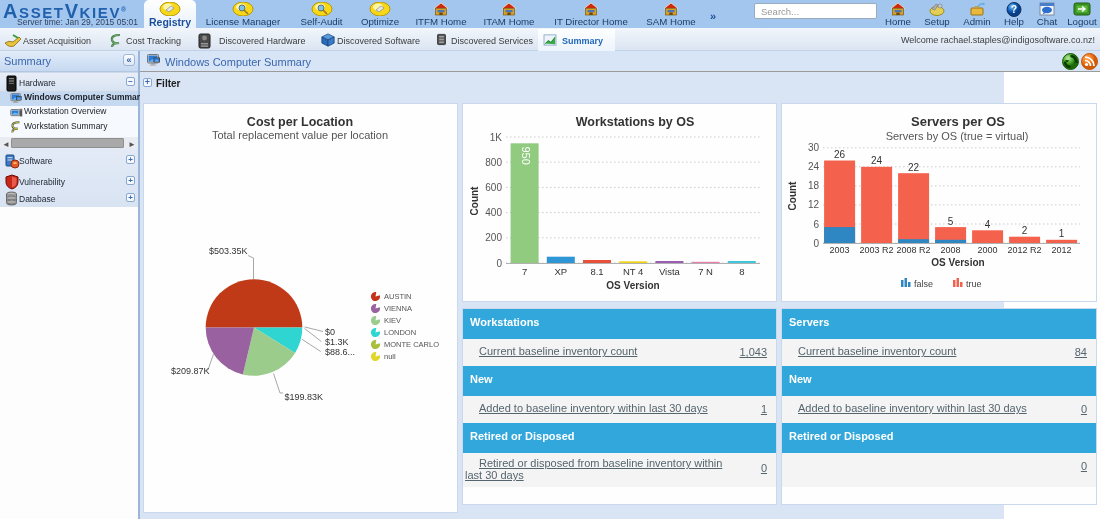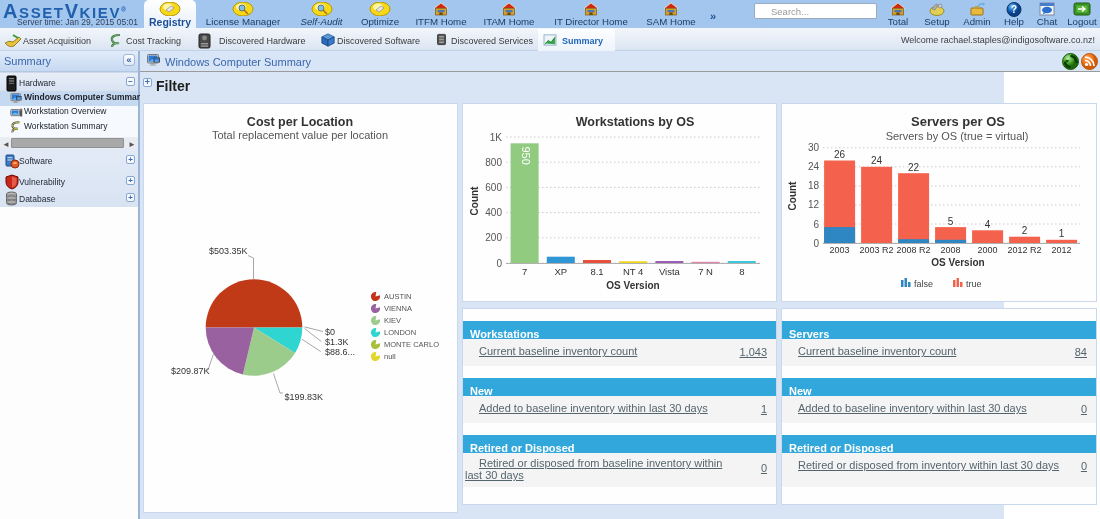--- a/index.html
+++ b/index.html
@@ -9,21 +9,21 @@
 #topbar { position:absolute; left:0; top:0; width:1100px; height:29px; background:#a3c6ef; }
 #logo { position:absolute; left:3px; top:0px; color:#2160ac; font-weight:bold; letter-spacing:1.6px; white-space:nowrap; }
 #logo .big { font-size:20px; } #logo .sm { font-size:15px; }
 #logo sup { font-size:7px; }
 #servertime { position:absolute; left:5px; top:17px; font-size:8.5px; color:#33435f; white-space:nowrap;margin-left:12px; }
 .mtab { position:absolute; top:0; height:29px; text-align:center; }
 .mtab .micon { position:absolute; left:50%; transform:translateX(-50%); top:2px; }
 .mtab .mlbl { position:absolute; left:50%; transform:translateX(-50%); top:16px; font-size:9.7px; color:#1d3c69; white-space:nowrap; }
 .mtab.sel { background:linear-gradient(#fefefe,#e9f1fb); border-radius:5px 5px 0 0; }
 .mtab.sel .mlbl { font-weight:bold; color:#1b4f9a; font-size:10.5px; }
-#searchbox { position:absolute; left:754px; top:3px; width:123px; height:16px; background:#fff; border:1px solid #9aaabf; border-radius:2px; font-size:9.5px; color:#999; padding:2px 16px; }
+#searchbox { position:absolute; left:754px; top:3px; width:123px; height:16px; background:#fff; border:1px solid #9aaabf; border-radius:2px; font-size:9.5px; color:#999; padding:2px 6px; }
 .chev { position:absolute; left:710px; top:10px; color:#1d4f94; font-size:11px; font-weight:bold; }
 
 #toolbar2 { position:absolute; left:0; top:28px; width:1100px; height:23px; background:linear-gradient(#f2f6fb,#dbe5f2); border-bottom:1px solid #c2d2e6; }
 .titem { position:absolute; top:1px; height:35px; font-size:9px; color:#3a3a3a; white-space:nowrap; }
 .titem .ticon { position:absolute; top:4px; left:0; }
 .titem .tlbl { position:absolute; top:7px; }
 .titem.sel2 { background:linear-gradient(#fdfeff,#e4eefa); }
 .titem.sel2 .tlbl { color:#1f66b8; font-weight:bold; }
 #welcome { position:absolute; right:5px; top:7px; font-size:9px; color:#3d4145; }
 
@@ -38,24 +38,24 @@
 .leaf .lt { position:absolute; left:24px; top:0px; white-space:nowrap; }
 .leaf.lsel { background:#c5d9f1; font-weight:bold; }
 #sbscroll { position:absolute; left:0; top:86px; width:138px; height:11px; background:#e9edf2; }
 #sbscroll .thumb { position:absolute; left:11px; top:1px; width:113px; height:10px; background:#a9a9a9; border:1px solid #909090; border-radius:1px; }
 #sbscroll .ar { position:absolute; top:3px; font-size:8px; color:#555; }
 
 #main { position:absolute; left:140px; top:51px; width:864px; height:468px; background:#d9e5f5;padding-left:25px; }
 #titlebar { position:absolute; left:0; top:0; width:960px; height:21px; background:#d8e5f6; border-bottom:1px solid #9b9b9b; }
 #titlebar .t { position:absolute; left:25px; top:5px; font-size:11px; color:#3a67ae; }
 #filterrow { position:absolute; left:0; top:22px; width:960px; height:19px; }
-#filterrow .f { position:absolute; left:16px; top:5px; font-size:14px; font-weight:bold; color:#1d1d1d; }
+#filterrow .f { position:absolute; left:16px; top:5px; font-size:10px; font-weight:bold; color:#1d1d1d; }
 .card { position:absolute; background:#fefefe; border:1px solid #c9d8ec; }
 
-.bluehdr { position:absolute; left:0; width:100%; height:30px; background:#31a7db; color:#fff; font-size:11px; font-weight:bold; line-height:26px; padding-left:7px;margin-top:12px; }
+.bluehdr { position:absolute; left:0; width:100%; height:30px; background:#31a7db; color:#fff; font-size:11px; font-weight:bold; line-height:26px; padding-left:7px; }
 .trow { position:absolute; left:0; width:100%; background:#f4f4f4; font-size:11px; color:#55656e; }
 .trow .val { position:absolute; right:9px; top:7px; text-decoration:underline; }
 </style>
 </head>
 <body>
 <div id="app">
   <div id="topbar">
     <div id="logo"><span class="big">A</span><span class="sm">SSET</span><span class="big">V</span><span class="sm">KIEV</span><sup>®</sup></div>
     <div id="servertime">Server time: Jan 29, 2015 05:01</div>
     <div class="mtab sel" style="left:144px;width:52px;">
@@ -68,21 +68,21 @@
       </div>
     <div class="mtab" style="left:203px;width:80px;">
         <span class="micon"><svg width="22" height="14" viewBox="0 0 22 14">
             <ellipse cx="11" cy="7" rx="10" ry="7" fill="#f6d819" stroke="#b99708"></ellipse>
             <ellipse cx="9" cy="5" rx="5" ry="3.4" fill="#fdf6a9"></ellipse>
             <circle cx="10" cy="6" r="3" fill="#7ec3e8" stroke="#555" stroke-width="0.8"></circle>
             <line x1="12" y1="8" x2="16" y2="12" stroke="#a5731f" stroke-width="1.6"></line>
           </svg></span>
         <span class="mlbl">License Manager</span>
       </div>
-    <div class="mtab" style="left:296px;width:51px;font-style:italic;">
+    <div class="mtab" style="left:296px;width:51px;">
         <span class="micon"><svg width="22" height="14" viewBox="0 0 22 14">
             <ellipse cx="11" cy="7" rx="10" ry="7" fill="#f6d819" stroke="#b99708"></ellipse>
             <ellipse cx="9" cy="5" rx="5" ry="3.4" fill="#fdf6a9"></ellipse>
             <circle cx="10" cy="6" r="3" fill="#7ec3e8" stroke="#555" stroke-width="0.8"></circle>
             <line x1="12" y1="8" x2="16" y2="12" stroke="#a5731f" stroke-width="1.6"></line>
           </svg></span>
         <span class="mlbl">Self-Audit</span>
       </div>
     <div class="mtab" style="left:357px;width:46px;">
         <span class="micon"><svg width="22" height="14" viewBox="0 0 22 14">
@@ -130,21 +130,21 @@
       </div>
     <div class="chev">»</div>
     <div id="searchbox">Search...</div>
     <div class="mtab" style="left:884px;width:28px;">
         <span class="micon"><svg width="17" height="14" viewBox="0 0 17 14">
             <path d="M1.5 6.5 L8.5 1 L15.5 6.5z" fill="#cc2a10" stroke="#f0e0c0" stroke-width="0.8"></path>
             <rect x="3" y="6.5" width="11" height="6.5" fill="#d8a028" stroke="#7a5a10" stroke-width="0.7"></rect>
             <rect x="5" y="8" width="7" height="2.2" fill="#4a76b8"></rect>
             <rect x="6.8" y="10.5" width="3.4" height="2.5" fill="#6a4a10"></rect>
           </svg></span>
-        <span class="mlbl">Total</span>
+        <span class="mlbl">Home</span>
       </div>
     <div class="mtab" style="left:923px;width:28px;">
         <span class="micon"><svg width="18" height="14" viewBox="0 0 18 14">
             <ellipse cx="9" cy="9" rx="7" ry="4.5" fill="#e3cf56" stroke="#9a8a20"></ellipse>
             <path d="M4 7 l4 -5 2 1 -3 5z" fill="#b0b0b0" stroke="#777" stroke-width="0.6"></path>
             <circle cx="12" cy="4" r="2" fill="#c9c9c9" stroke="#777" stroke-width="0.6"></circle>
           </svg></span>
         <span class="mlbl">Setup</span>
       </div>
     <div class="mtab" style="left:962px;width:30px;">
@@ -520,18 +520,17 @@
           <span style="position:absolute;left:16px;top:6px;text-decoration:underline;">Current baseline inventory count</span>
           <span class="val">84</span>
         </div>
       <div class="bluehdr" style="top:57px;">New</div>
       <div class="trow" style="top:87px;height:27px;">
           <span style="position:absolute;left:16px;top:6px;text-decoration:underline;">Added to baseline inventory within last 30 days</span>
           <span class="val">0</span>
         </div>
       <div class="bluehdr" style="top:114px;">Retired or Disposed</div>
       <div class="trow" style="top:144px;height:34px;">
-          <span style="position:absolute;left:16px;top:6px;text-decoration:underline;">Retired or disposed from inventory within last 30 days</span>
           <span class="val">0</span>
         </div>
     </div>
   </div>
 </div>
 
 </body></html>

